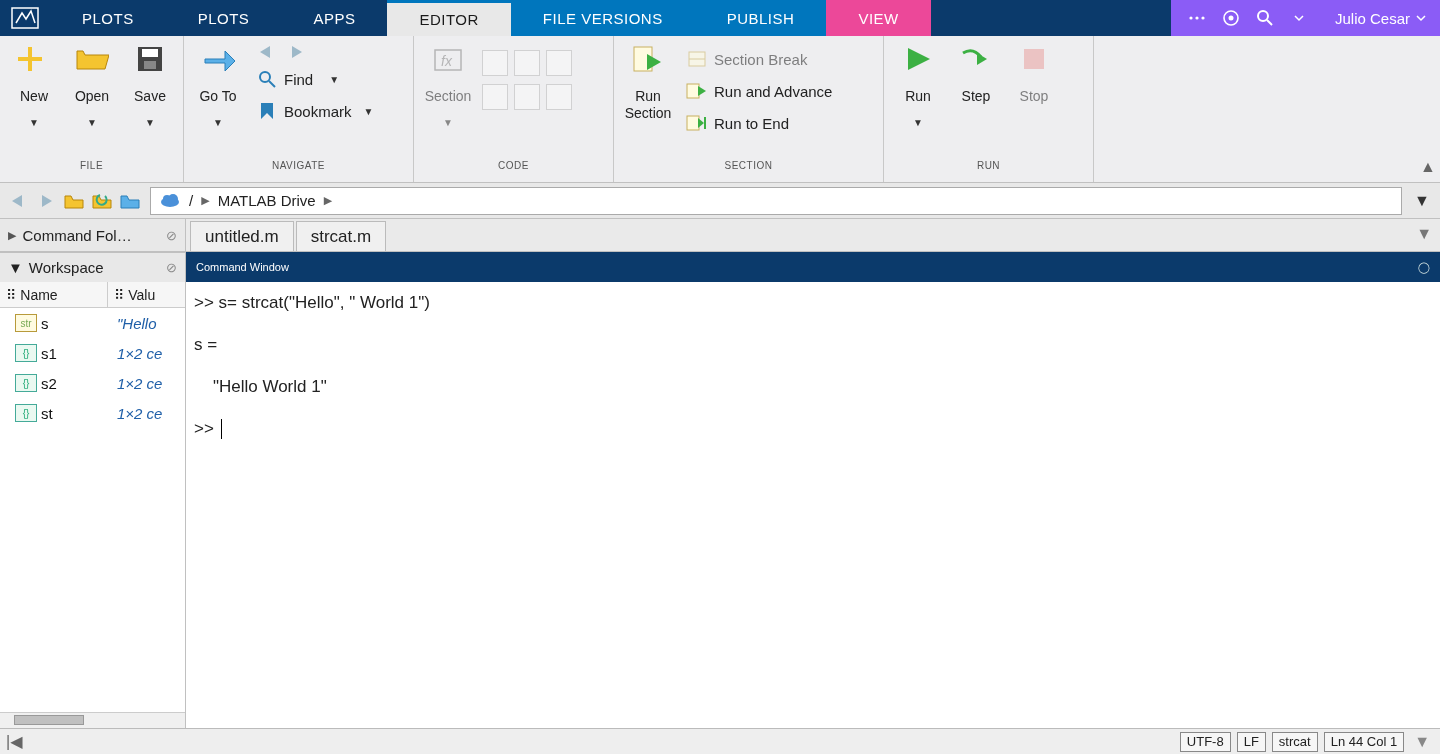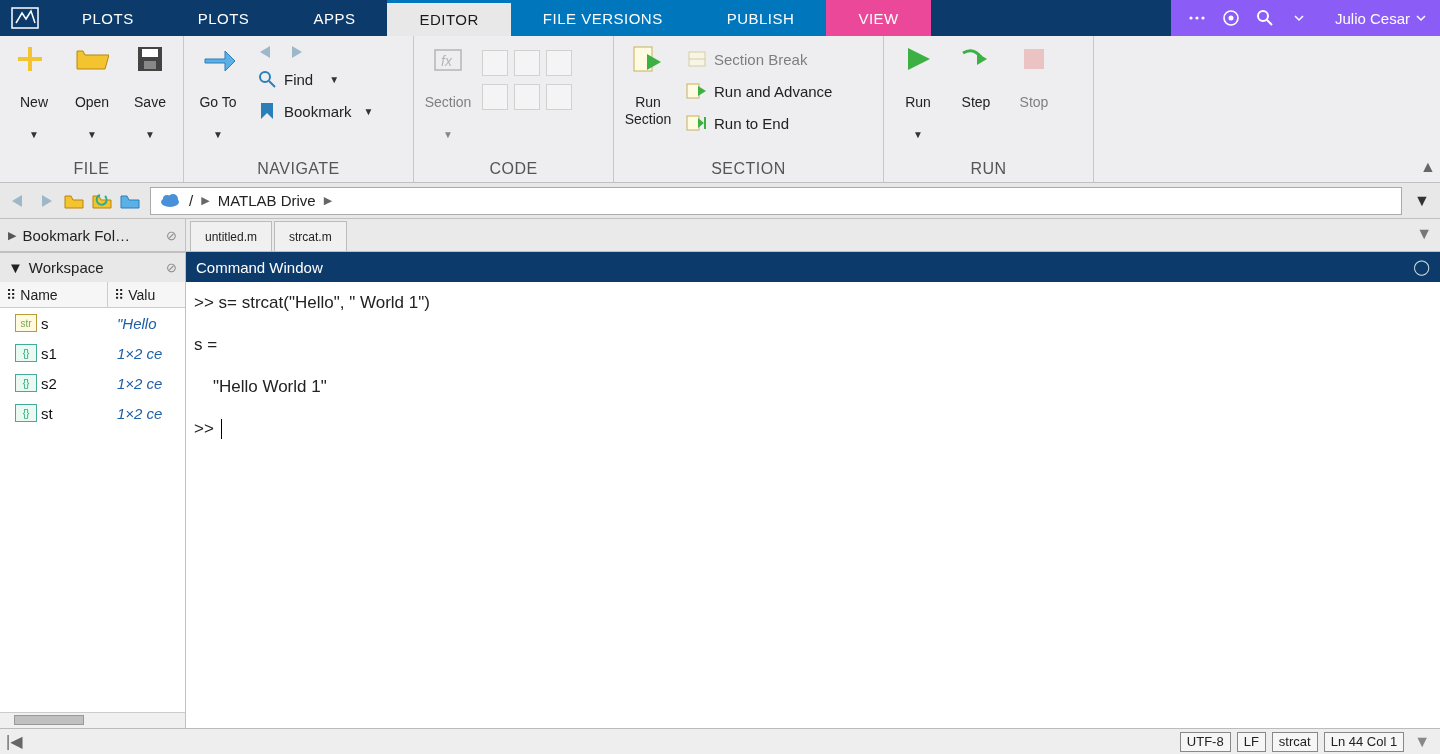--- a/index.html
+++ b/index.html
@@ -14,22 +14,22 @@
 .topbar .tab.fileversions { background: #0076bd; }
 .topbar .tab.view { background: #ec4899; }
 .topbar .right { margin-left: auto; display: flex; align-items: center; gap: 10px; padding: 0 14px; background: #8b5cf6; }
 .topbar .iconbtn { width: 24px; height: 24px; display: flex; align-items: center; justify-content: center; }
 .topbar .user { padding-left: 14px; font-size: 15px; display: flex; align-items: center; gap: 6px; }
 
 
 .ribbon { height: 147px; background: #eeeef0; border-bottom: 1px solid #c0c0c0; display: flex; align-items: stretch; }
 .group { border-right: 1px solid #c8c8c8; display: flex; flex-direction: column; }
 .group .body { flex: 1; display: flex; align-items: flex-start; padding: 6px 10px 0 10px; gap: 10px; }
-.group .label { height: 22px; font-size: 16px; color: #555; text-align: center; letter-spacing: 0.5px; }
-.bigbtn { display: flex; flex-direction: column; align-items: center; gap: 18px; cursor: pointer; min-width: 48px; }
+.group .label { height: 22px; font-size: 10px; color: #555; text-align: center; letter-spacing: 0.5px; }
+.bigbtn { display: flex; flex-direction: column; align-items: center; gap: 12px; cursor: pointer; min-width: 48px; }
 .bigbtn .ic { width: 34px; height: 34px; display: flex; align-items: center; justify-content: center; }
 .bigbtn .txt { font-size: 14px; color: #222; line-height: 1.2; text-align: center; }
 .drop { font-size: 10px; color: #333; }
 .smallrow { display: flex; align-items: center; gap: 6px; cursor: pointer; padding: 2px 4px; font-size: 15px; color: #222; }
 .smallrow .ic { width: 22px; height: 22px; display: flex; align-items: center; justify-content: center; }
 .ribbon .minicons { display: flex; gap: 6px; }
 .ribbon .minicons .mi { width: 26px; height: 26px; border: 1px solid #bbb; background: #fafafa; }
 .ribbon .right-collapse { width: 24px; display: flex; align-items: flex-end; justify-content: center; padding-bottom: 6px; color: #666; }
 
 
@@ -40,28 +40,28 @@
 .crumbbar .path .seg { cursor: pointer; }
 .crumbbar .path .chev { color: #666; font-size: 11px; }
 .crumbbar .dd { width: 24px; text-align: center; color: #333; cursor: pointer; }
 
 
 .midrow { height: 33px; display: flex; border-bottom: 1px solid #c0c0c0; }
 .panelhdr { width: 186px; background: #e8e8e8; border-right: 1px solid #c0c0c0; display: flex; align-items: center; padding: 0 8px; gap: 6px; font-size: 15px; color: #222; }
 .panelhdr .arrow { color: #555; font-size: 11px; }
 .panelhdr .close { margin-left: auto; color: #888; cursor: pointer; font-size: 13px; }
 .filetabs { flex: 1; background: #eaeaea; display: flex; align-items: flex-end; padding-left: 4px; gap: 2px; position: relative; }
-.filetab { height: 30px; padding: 0 14px; display: flex; align-items: center; background: #f0f0f0; border: 1px solid #bbb; border-bottom: none; font-size: 12px; color: #222; cursor: pointer; }
+.filetab { height: 30px; padding: 0 14px; display: flex; align-items: center; background: #f0f0f0; border: 1px solid #bbb; border-bottom: none; font-size: 17px; color: #222; cursor: pointer; }
 .filetabs .opts { position: absolute; right: 8px; top: 6px; color: #777; cursor: pointer; }
 
 
 .wsrow { height: 30px; display: flex; }
 .wshdr { width: 186px; background: #e8e8e8; border-right: 1px solid #c0c0c0; border-top: 1px solid #c0c0c0; display: flex; align-items: center; padding: 0 8px; gap: 6px; font-size: 15px; color: #222; }
 .wshdr .close { margin-left: auto; color: #888; cursor: pointer; font-size: 13px; }
-.cmdhdr { flex: 1; background: #0b3a6b; color: #fff; display: flex; align-items: center; padding: 0 10px; font-size: 15px; position: relative; }
+.cmdhdr { flex: 1; background: #0b3a6b; color: #fff; display: flex; align-items: center; padding: 0 10px; font-size: 11px; position: relative; }
 .cmdhdr .opts { position: absolute; right: 10px; color: #cdd; cursor: pointer; }
 
 
 .main { flex: 1; display: flex; min-height: 0; }
 .sidebar { width: 186px; background: #fff; border-right: 1px solid #c0c0c0; display: flex; flex-direction: column; overflow: hidden; }
 .sidebar .cols { height: 26px; border-bottom: 1px solid #ccc; display: flex; font-size: 14px; color: #222; background: #f6f6f6; }
 .sidebar .cols .c1 { width: 108px; padding-left: 6px; border-right: 1px solid #ccc; display: flex; align-items: center; gap: 4px; }
 .sidebar .cols .c2 { flex: 1; padding-left: 6px; display: flex; align-items: center; gap: 4px; }
 .sidebar .rows { flex: 1; overflow: auto; padding-left: 11px; }
 .wsitem { height: 30px; display: flex; align-items: center; font-size: 15px; }
@@ -378,21 +378,21 @@
     <span class="chev">▶</span>
     <span class="seg">MATLAB Drive</span>
     <span class="chev">▶</span>
   </div>
   <div class="dd">▼</div>
 </div>
 
 <div class="midrow">
   <div class="panelhdr">
     <span class="arrow">▶</span>
-    <span>Bookmark Fol…</span>
+    <span>Command Fol…</span>
     <span class="close">⊘</span>
   </div>
   <div class="filetabs">
     <div class="filetab">untitled.m</div>
     <div class="filetab">strcat.m</div>
     <div class="opts">▼</div>
   </div>
 </div>
 
 <div class="wsrow">

